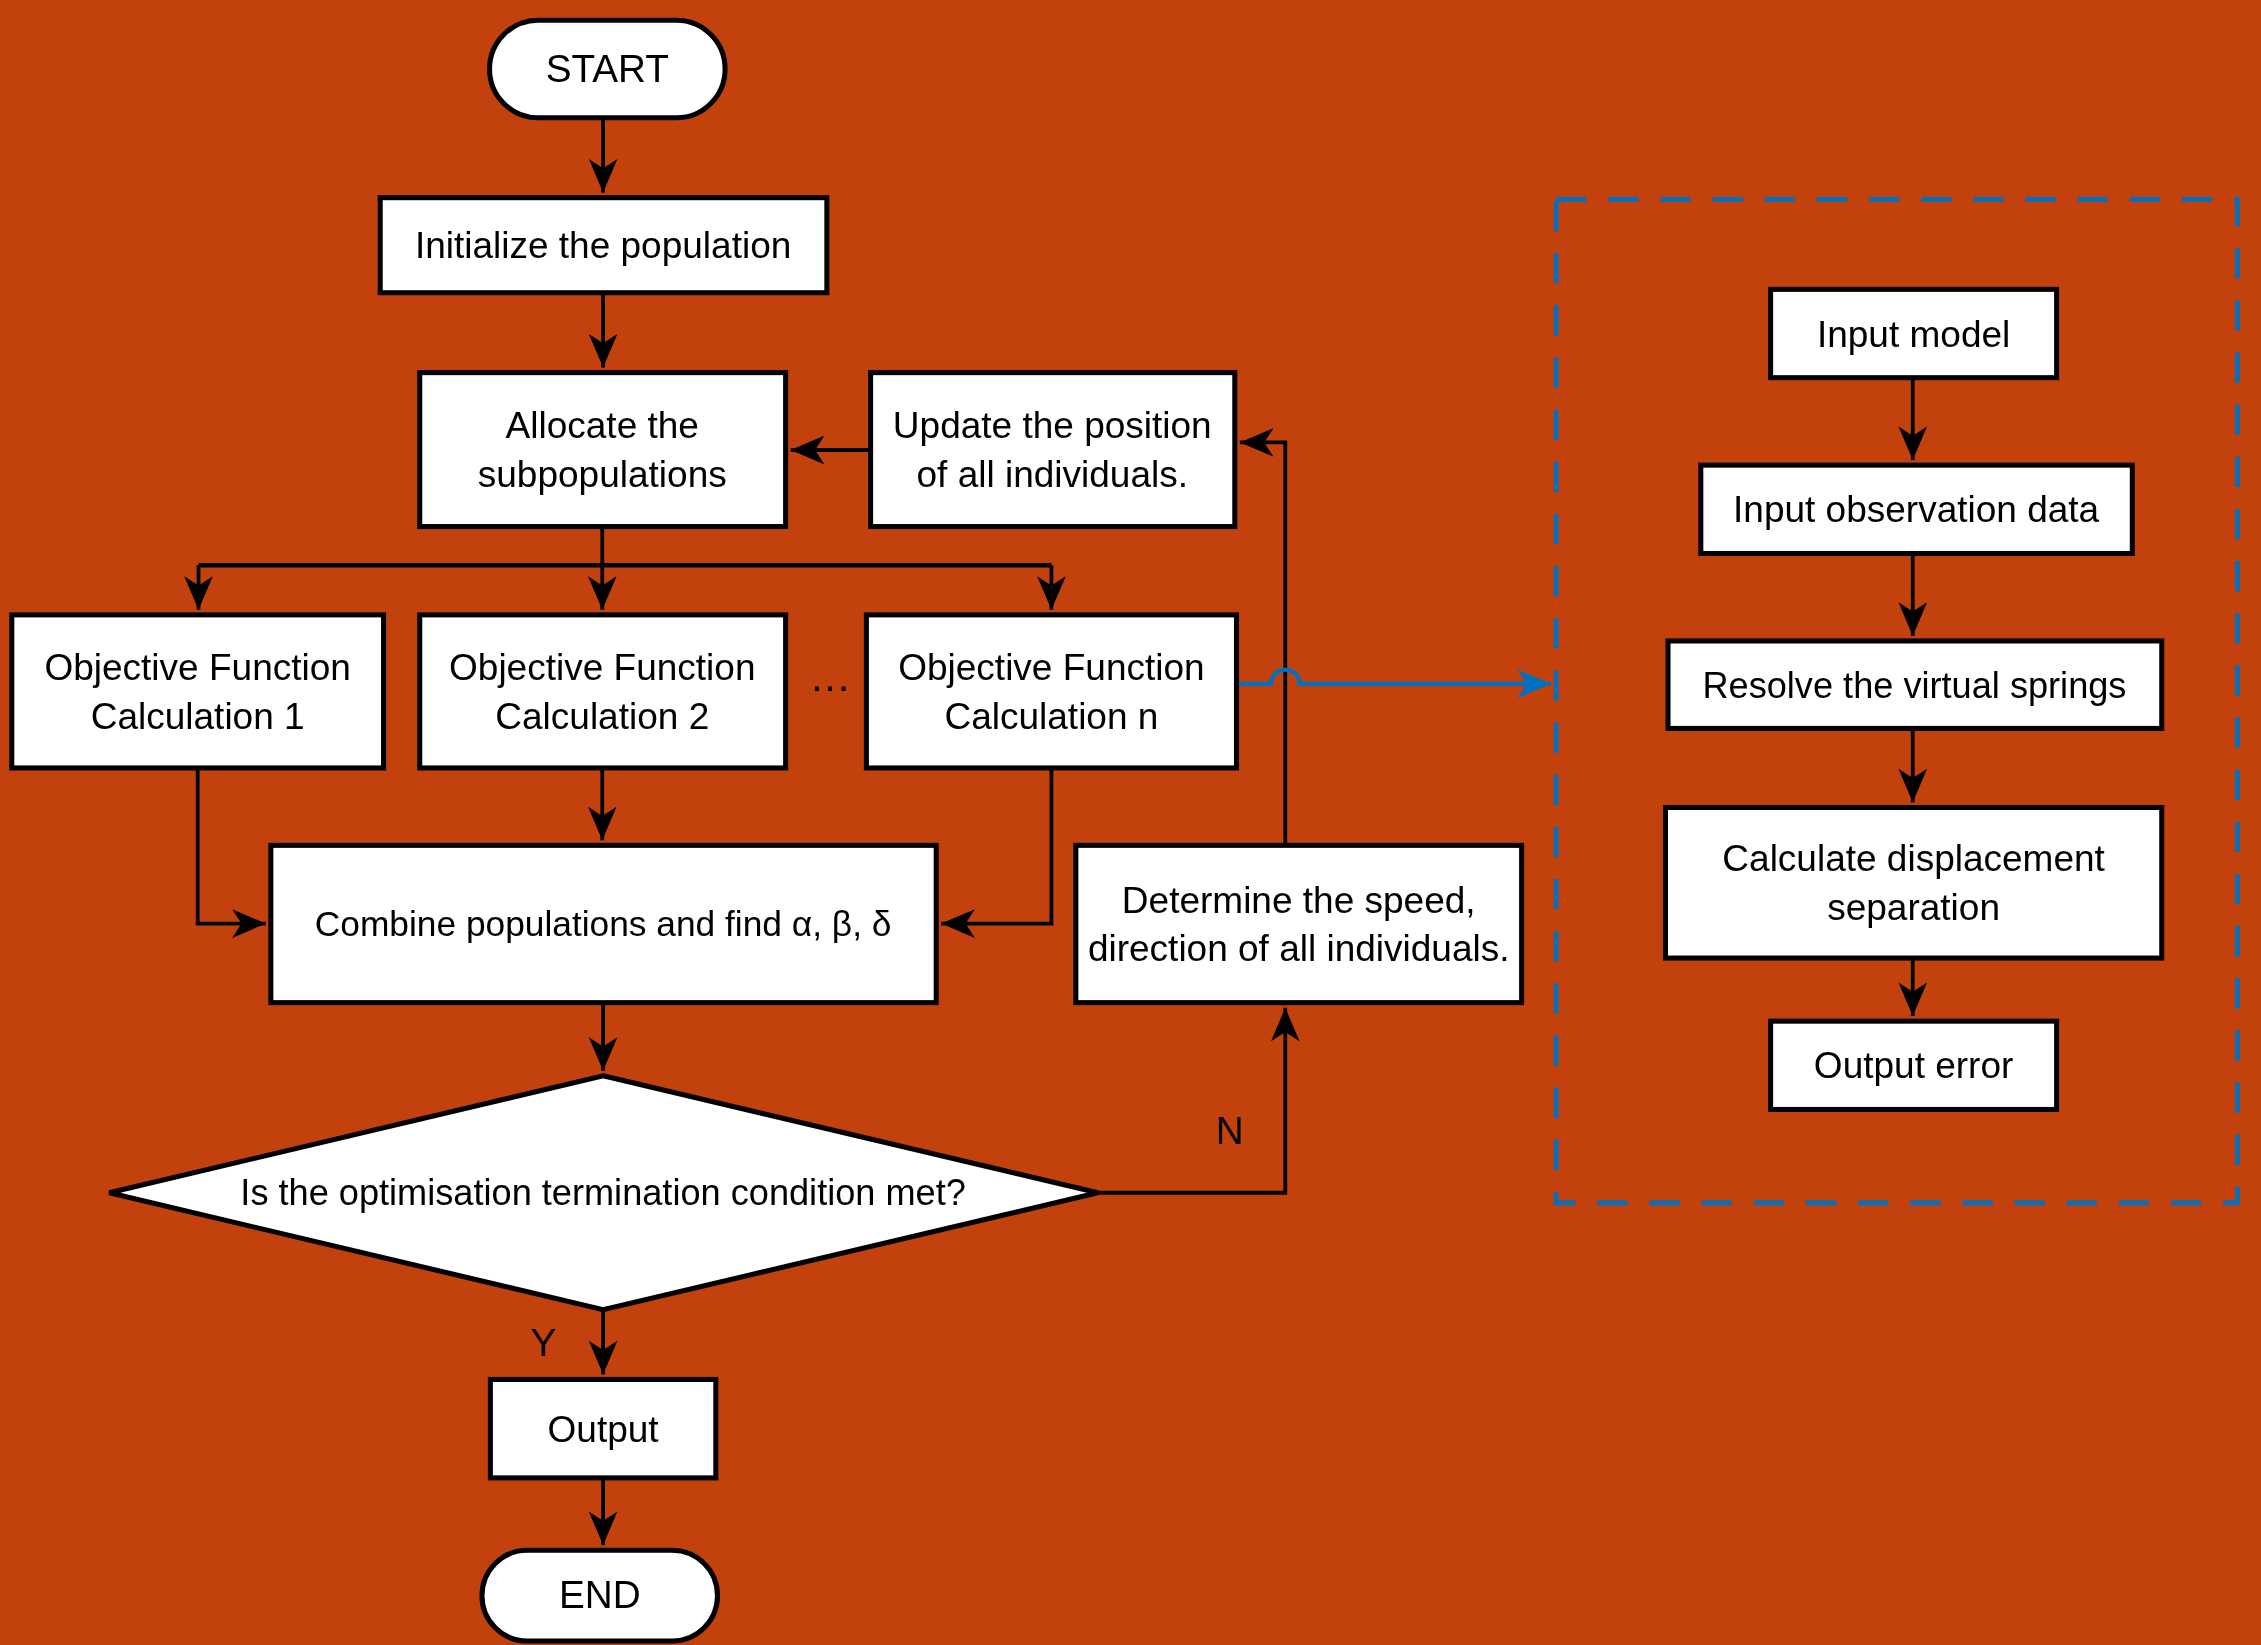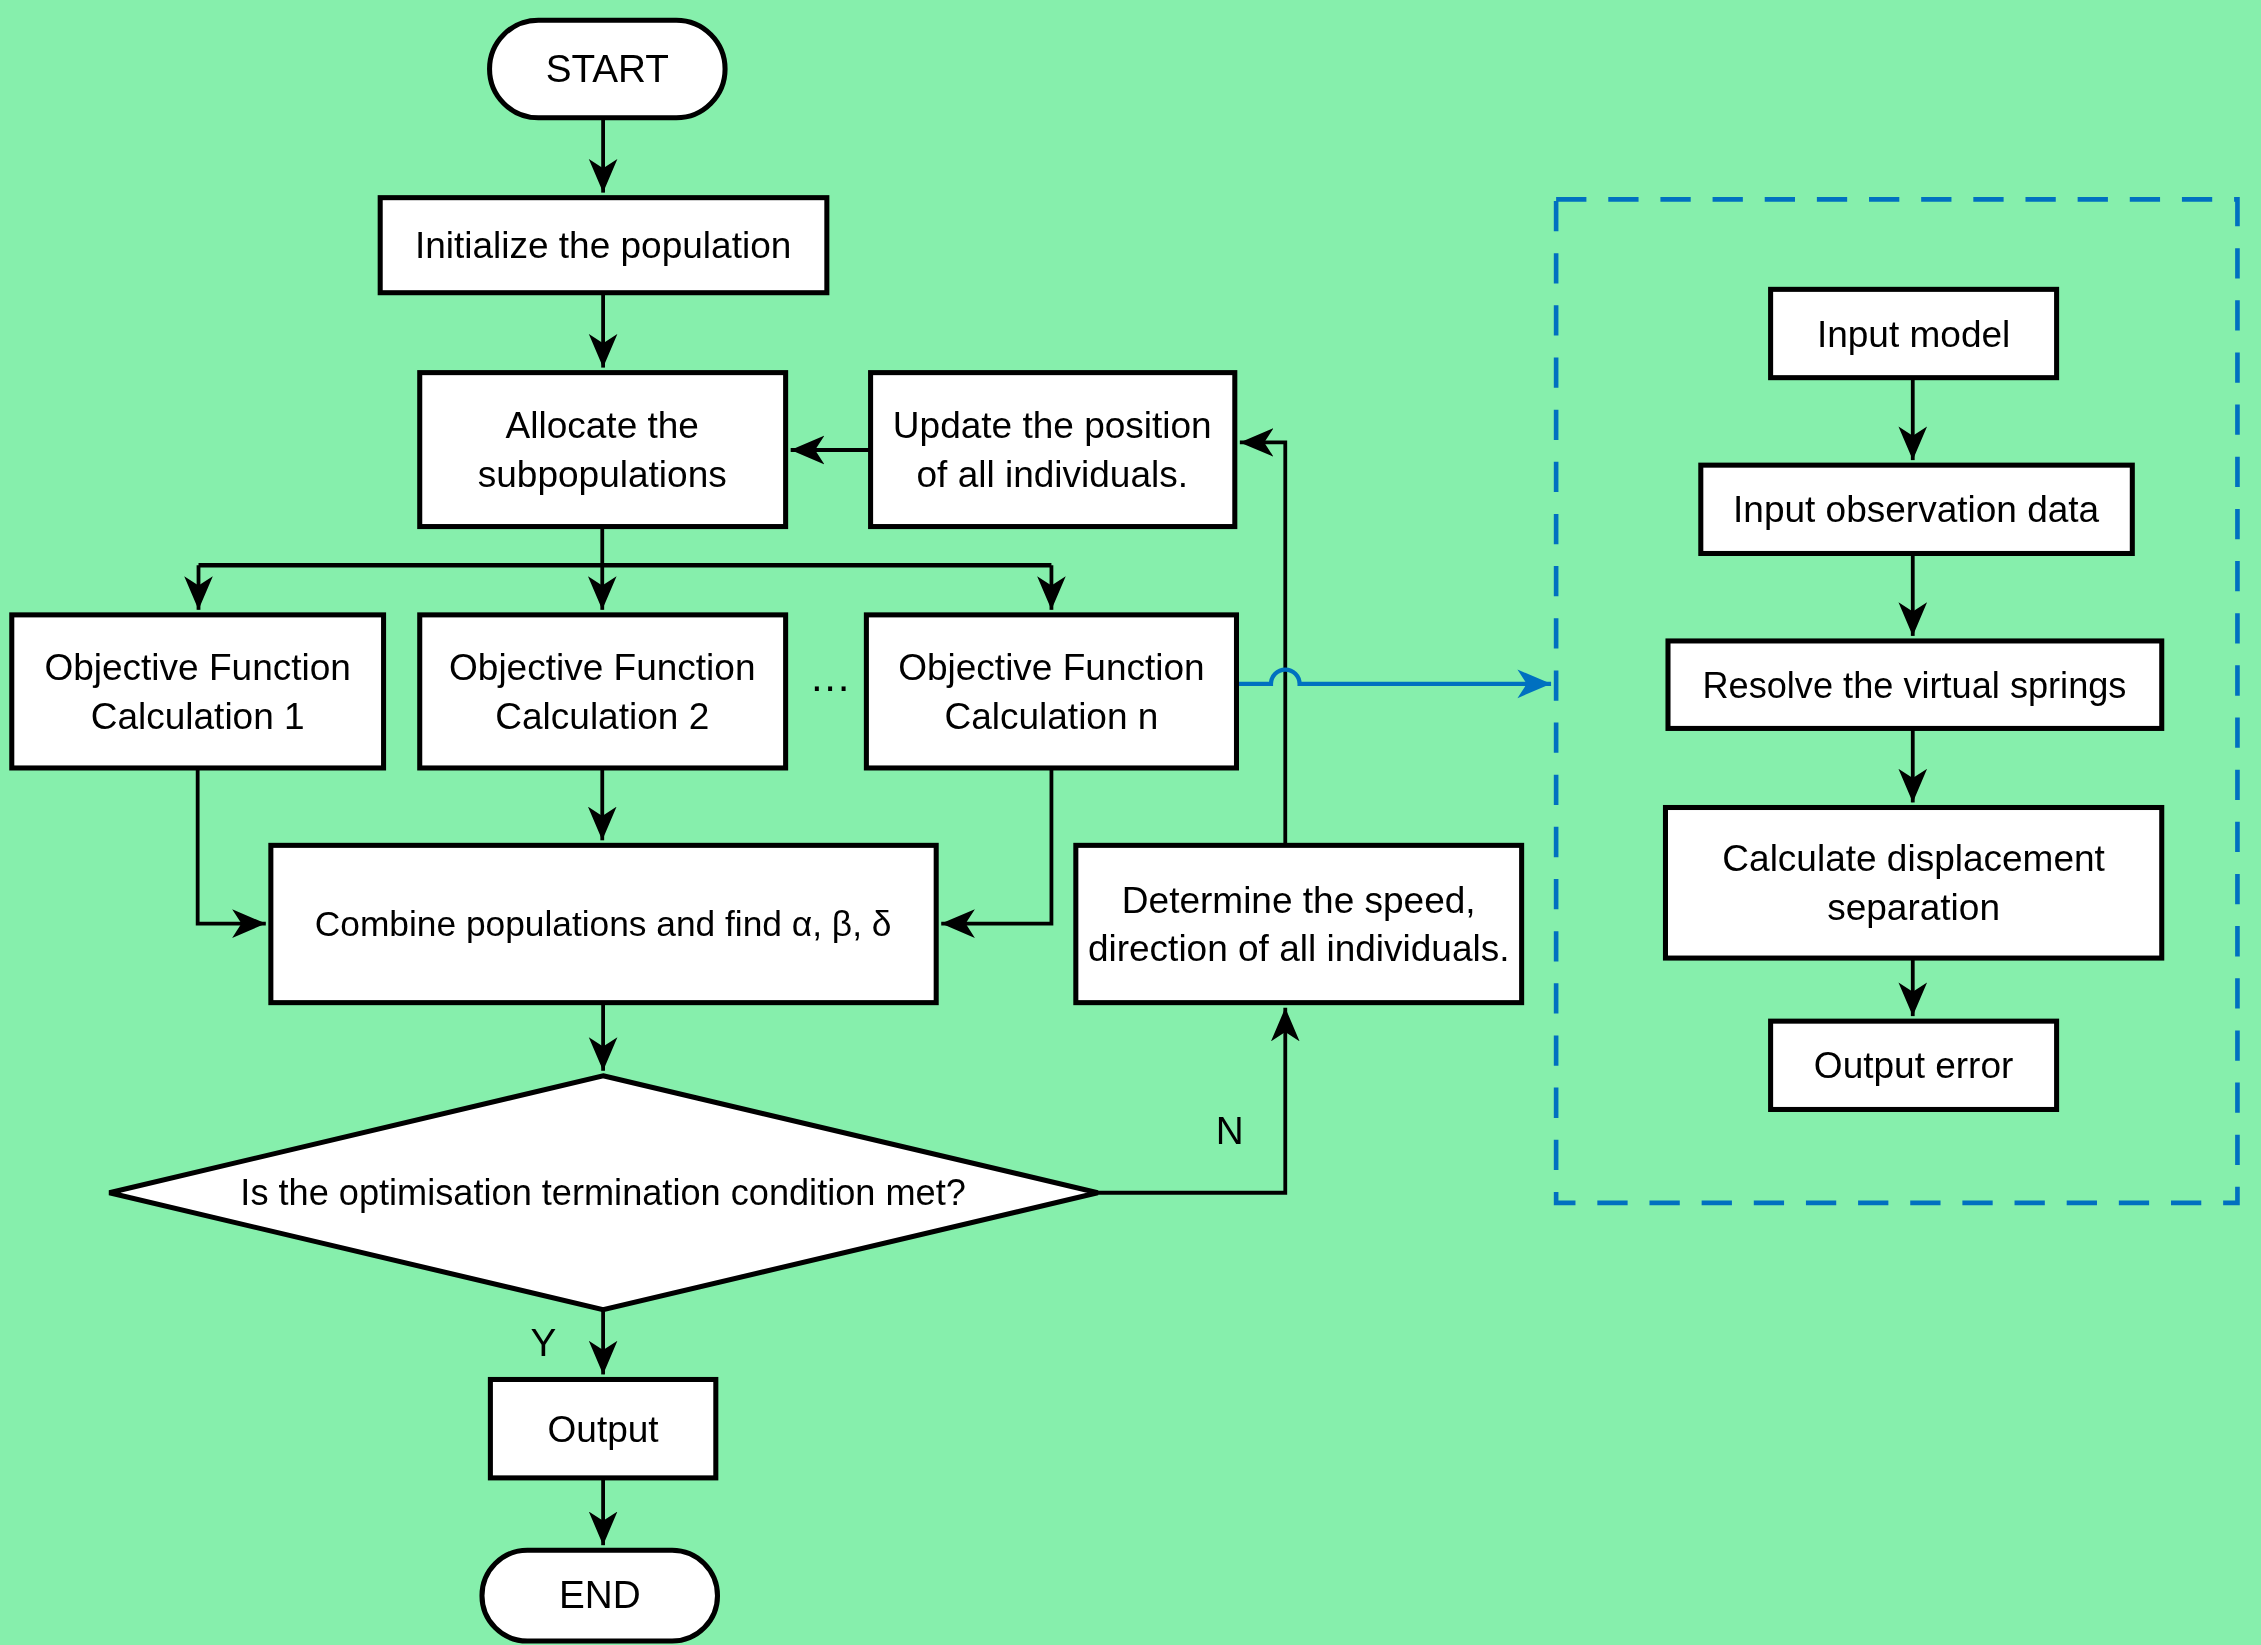--- a/index.html
+++ b/index.html
@@ -1,16 +1,16 @@
 <!DOCTYPE html>
 <html style="font-size:13.5px"><head>
 <meta charset="utf-8">
 <style>
   html, body { margin: 0; padding: 0; background: #ffffff; }
-  .figure-wrap { width: 100%; background: #86efac; }
+  .figure-wrap { width: 100%; background: #c2410c; }
   svg { display: block; width: 100%; height: auto; }
   svg text {
     font-family: "Liberation Sans", "DejaVu Sans", sans-serif;
     fill: #000000;
     text-anchor: middle;
   }
   .t { font-size: 44px; }
   .t-small { font-size: 43px; }
   .t-combine { font-size: 42px; }
   .t-dots { font-size: 50px; letter-spacing: 2px; }

